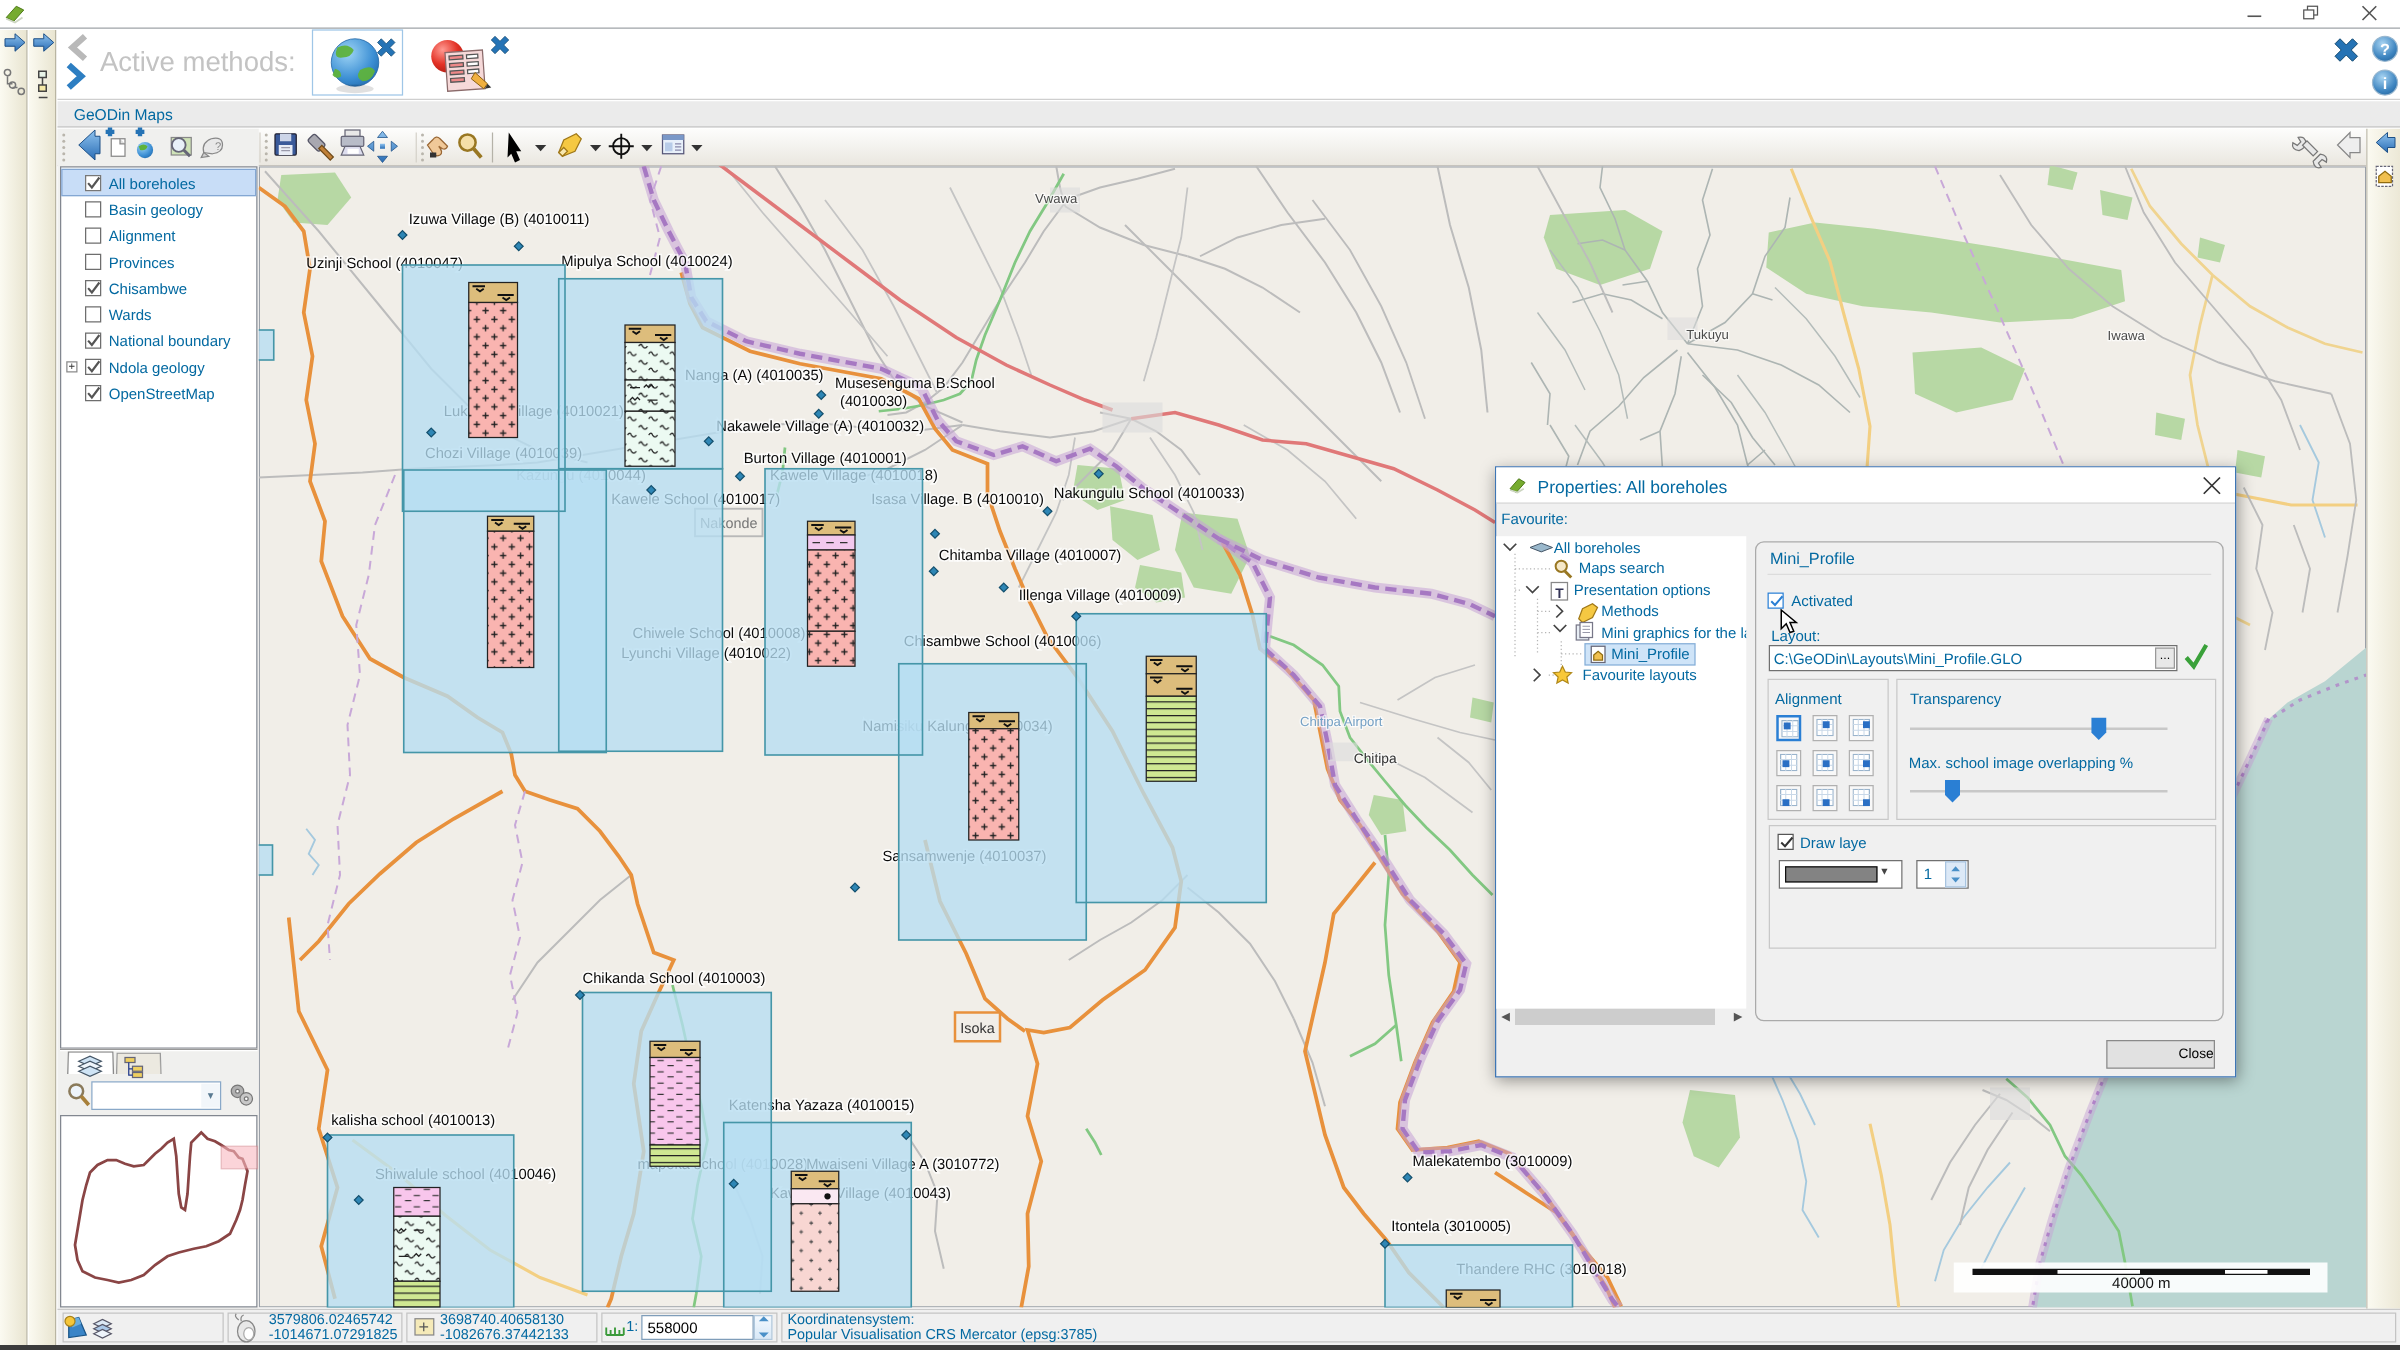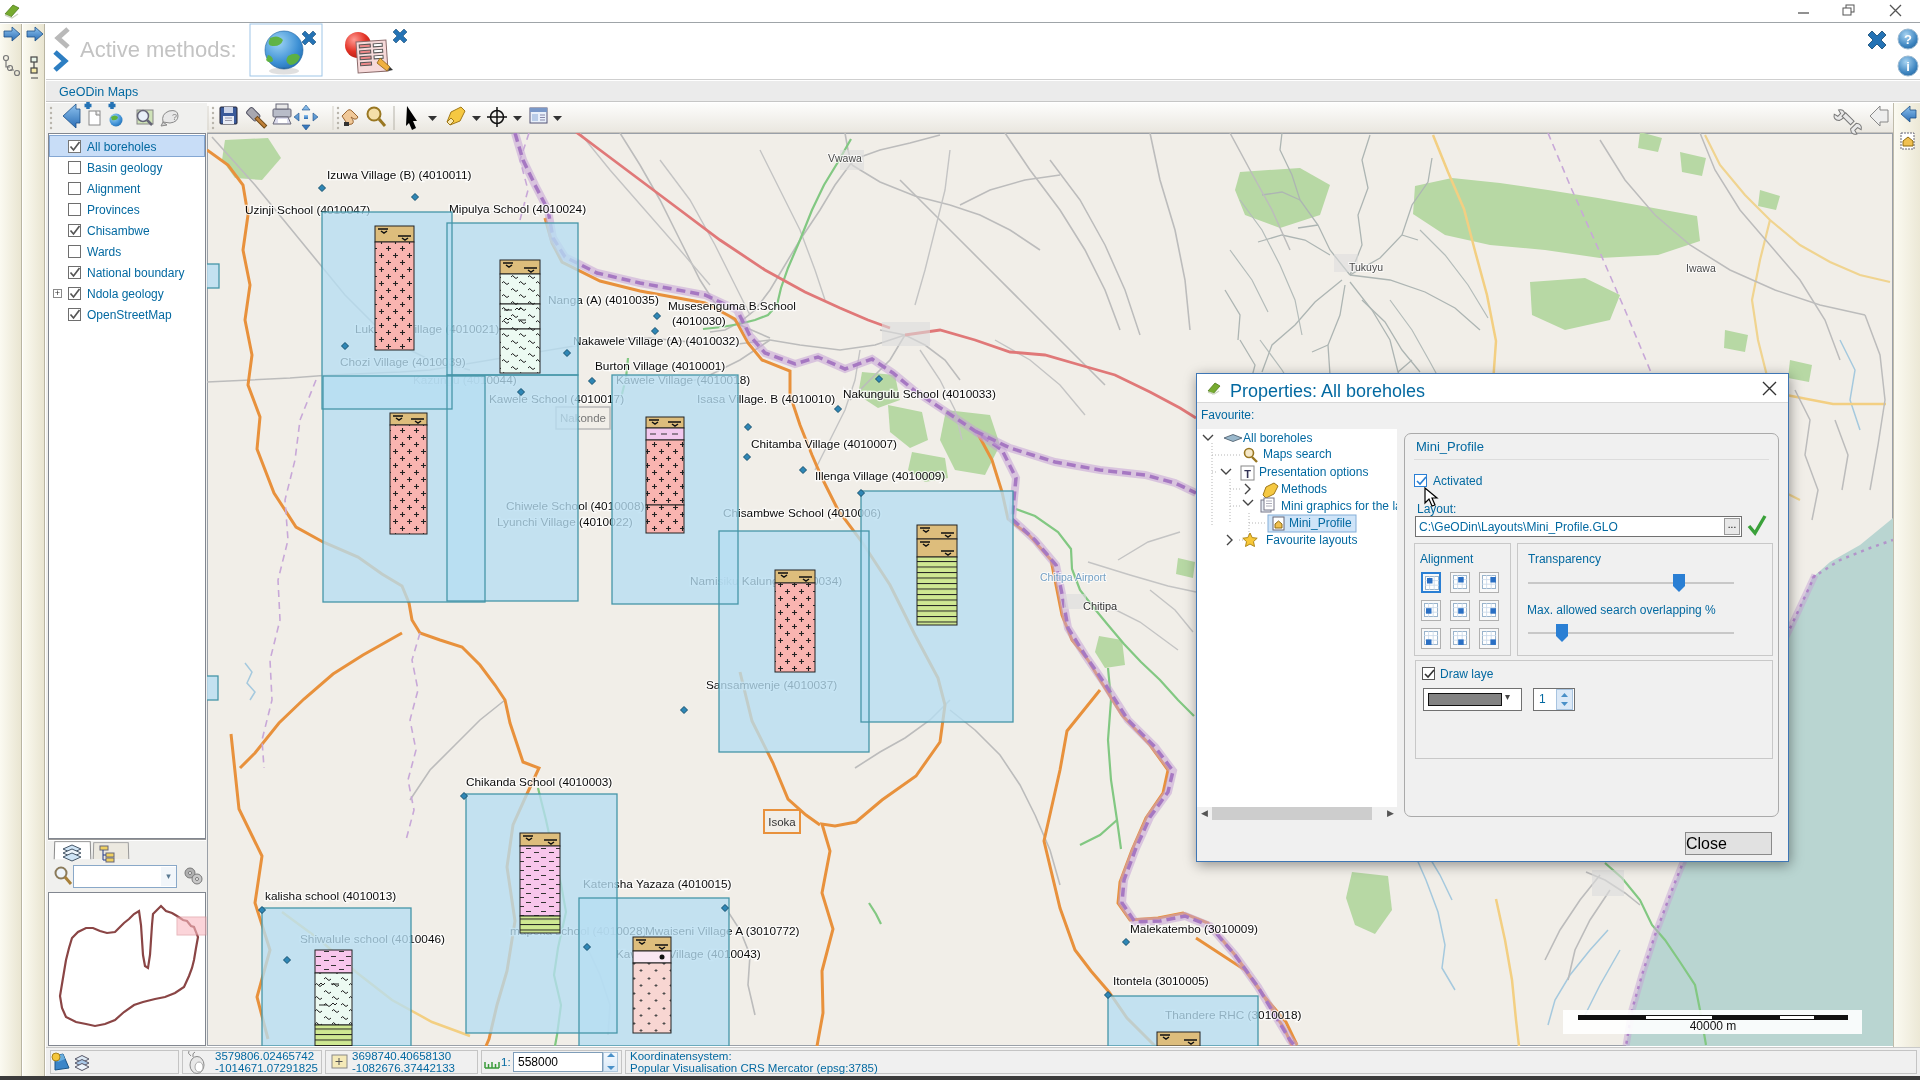--- a/index.html
+++ b/index.html
@@ -672,21 +672,21 @@
     </g>
 <path d="M607,1057 l4,-4 4,4z M607,1066 l4,4 4,-4z" fill="#4a90c8"></path>
 </svg>
 
 <div class="abs" style="left:1196px;top:373px;width:593px;height:489px;background:#f0f0f0;border:1px solid #3e76b5;box-shadow:1px 3px 12px rgba(0,0,0,0.4);z-index:50">
  <div class="abs" style="left:0;top:0;width:100%;height:28px;background:#fff"></div>
  <svg class="abs" style="left:9px;top:7px" width="16" height="15">
       <path d="M2,10 L9,2 L14,5 L7,13 Z" fill="#76ab2f" stroke="#4e7a1a" stroke-width="0.8"></path>
       <path d="M2,11 l6,2 5,-3" fill="none" stroke="#cdd6c2" stroke-width="1.4"></path>
     </svg>
- <div class="lbl" style="left:33px;top:7px;font-size:18px">Properties: All boreholes</div>
+ <div class="lbl" style="left:33px;top:7px;font-size:14px">Properties: All boreholes</div>
  <svg class="abs" style="left:564px;top:6px" width="18" height="18">
       <path d="M2,2 L15,15 M15,2 L2,15" stroke="#333" stroke-width="1.4"></path>
     </svg>
  <div class="abs" style="left:0;top:28px;width:100%;height:26px;border-top:1px solid #d8d8d8"></div>
  <div class="lbl" style="left:4px;top:34px">Favourite:</div>
 
  <div class="abs" style="left:0;top:55px;width:200px;height:378px;background:#fff;overflow:hidden">
   <svg width="200" height="378" style="position:absolute;left:0;top:0">
    <g fill="none" stroke="#444" stroke-width="1.4">
     <path d="M6,6 l5,5 5,-5"></path>
@@ -758,21 +758,21 @@
 
  <div class="abs" style="left:217px;top:169px;width:97px;height:113px;border:1px solid #c8c8c8"></div>
  <div class="lbl" style="left:223px;top:178px">Alignment</div>
 
  <div class="abs" style="left:320px;top:169px;width:256px;height:113px;border:1px solid #c8c8c8"></div>
  <div class="lbl" style="left:331px;top:178px">Transparency</div>
  <div class="abs" style="left:331px;top:208px;width:206px;height:2px;background:#c8c8c8"></div>
  <svg class="abs" style="left:476px;top:200px" width="13" height="19">
       <path d="M0,0 h12 v12 l-6,6 -6,-6z" fill="#2a7fd4"></path>
     </svg>
- <div class="lbl" style="left:330px;top:229px">Max. allowed search overlapping %</div>
+ <div class="lbl" style="left:330px;top:229px">Max. school image overlapping %</div>
  <div class="abs" style="left:331px;top:258px;width:206px;height:2px;background:#c8c8c8"></div>
  <svg class="abs" style="left:359px;top:250px" width="13" height="19">
       <path d="M0,0 h12 v12 l-6,6 -6,-6z" fill="#2a7fd4"></path>
     </svg>
  <div class="abs" style="left:224px;top:198px;width:20px;height:21px;background:#f8f8f8;border:2px solid #2a7fd4">
 <svg width="14" height="14" style="position:absolute;left:2px;top:2px">
         <rect x="0.5" y="0.5" width="13" height="13" fill="#fff" stroke="#9ab4cc"></rect>
         <path d="M0,4.6 h14 M0,9.2 h14 M4.6,0 v14 M9.2,0 v14" stroke="#c8d8e8" stroke-width="0.8"></path>
         <rect x="2.0" y="2.0" width="5.5" height="5.5" fill="#2a6fc4"></rect>
       </svg>
@@ -843,14 +843,14 @@
  <div class="abs" style="left:226px;top:314px;width:99px;height:23px;background:#fff;border:1px solid #707070"></div>
  <div class="abs" style="left:231px;top:319px;width:74px;height:13px;background:#838383;border:1px solid #111"></div>
  <div class="abs" style="left:308px;top:317px;font-size:10px;color:#444">▾</div>
  <div class="abs" style="left:336px;top:314px;width:42px;height:23px;background:#fff;border:1px solid #707070"></div>
  <div class="lbl" style="left:342px;top:318px">1</div>
  <div class="abs" style="left:359px;top:315px;width:17px;height:21px;background:#dce9f7;border:1px solid #a8c4e0"></div>
  <svg class="abs" style="left:361px;top:317px" width="13" height="17">
       <path d="M3,6 l3.5,-4 3.5,4z M3,11 l3.5,4 3.5,-4z" fill="#4a90c8"></path>
     </svg>
 
- <div class="abs" style="left:488px;top:458px;width:87px;height:23px;background:#e1e1e1;border:1px solid #8a8a8a;font-size:16px;text-align:left;line-height:21px">Close</div>
+ <div class="abs" style="left:488px;top:458px;width:87px;height:23px;background:#e1e1e1;border:1px solid #8a8a8a;font-size:11px;text-align:right;line-height:21px">Close</div>
 </div>
 
 </body></html>

